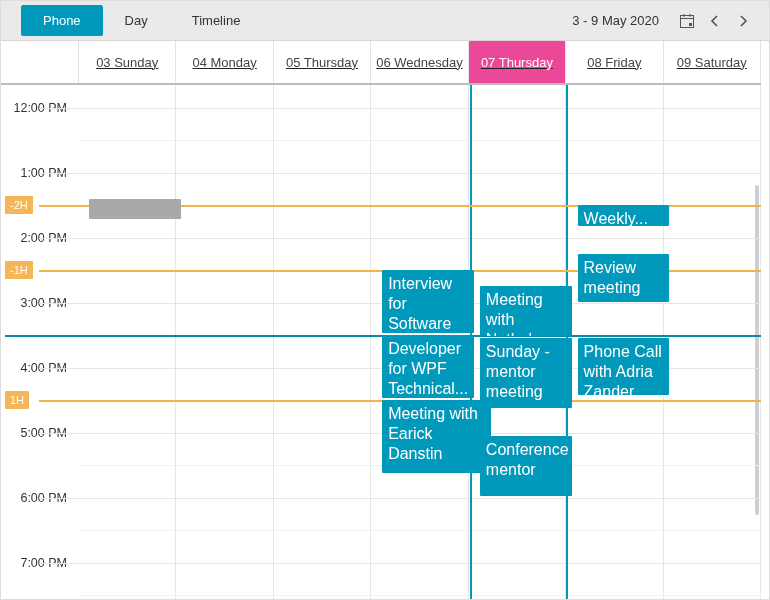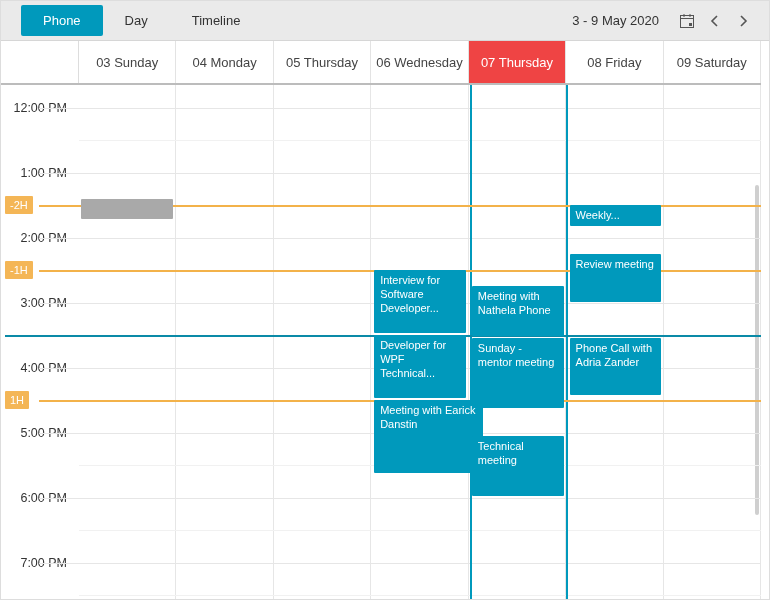--- a/index.html
+++ b/index.html
@@ -9,37 +9,37 @@
   .toolbar { height:40px; background:#eaeaea; display:flex; align-items:center; padding:0 12px 0 0; border-bottom:1px solid #d6d6d6;}
   .view-tabs { display:flex; gap:0; margin-left:20px; }
   .view-tab { padding:8px 22px; cursor:pointer; color:#333; }
   .view-tab.active { background:#0099bc; color:#fff; border-radius:2px; }
   .toolbar-spacer { flex:1; }
   .date-range { margin-right:14px; color:#333; }
   .tb-btn { width:28px; height:28px; display:flex; align-items:center; justify-content:center; cursor:pointer; color:#555; }
 
   
   .sched { position:absolute; left:0; right:8px; top:40px; bottom:0; overflow:hidden; }
-  .day-headers { position:absolute; left:0; right:0; top:0; height:44px; display:flex; border-bottom:2px solid #bcbcbc; z-index:5; background:#fff;}
+  .day-headers { position:absolute; left:0; right:0; top:0; height:44px; display:flex; border-bottom:2px solid #bcbcbc; z-index:5; background:#fff;text-decoration:underline;}
   .time-gutter-head { width:78px; border-right:1px solid #ddd; }
   .day-head { flex:1; display:flex; align-items:center; justify-content:center; border-right:1px solid #e3e3e3; color:#444;}
-  .day-head.today { background:#ef4444; color:#fff; }
+  .day-head.today { background:#ec4899; color:#fff; }
   .grid { position:absolute; left:0; right:0; top:44px; bottom:0; overflow:hidden; }
   .grid-inner { position:absolute; left:0; right:0; top:-10px; height:620px; }
   .time-labels { position:absolute; left:0; top:0; bottom:0; width:78px; }
   .hour-label { position:absolute; right:10px; transform:translateY(-50%); font-size:12.5px; color:#333; background:#fff; padding:1px 2px;}
   .cols { position:absolute; left:78px; right:0; top:0; bottom:0; display:flex; }
   .day-col { flex:1; border-right:1px solid #e6e6e6; position:relative; }
   .hour-line { position:absolute; left:38px; right:0; height:1px; background:#e6e6e6; z-index:1;}
   .half-line { position:absolute; left:78px; right:0; height:1px; background:#f1f1f1; z-index:1;}
   .gold-line { position:absolute; left:38px; right:0; height:2px; background:#f3b24a; z-index:5;}
   .gold-tag { position:absolute; left:4px; height:18px; line-height:18px; font-size:11px; color:#fff; background:#f4b656; padding:0 5px; border-radius:1px; z-index:6;}
   .teal-line-full { position:absolute; left:4px; right:0; height:2px; background:#0a8aa7; z-index:5;}
   
-  .event { position:absolute; background:#0099bc; color:#fff; font-size:11px; padding:4px 6px; overflow:hidden; cursor:pointer; border-radius:1px; line-height:1.25; z-index:6;}
+  .event { position:absolute; background:#0099bc; color:#fff; font-size:16px; padding:4px 6px; overflow:hidden; cursor:pointer; border-radius:1px; line-height:1.25; z-index:6;margin-left:8px;}
   .event.gray { background:#a9a9a9; }
   
   .today-outline { position:absolute; top:0; bottom:0; border-left:2px solid #0099bc; border-right:2px solid #0099bc; pointer-events:none; z-index:4;}
   
   .scroll-thumb { position:absolute; right:2px; top:144px; width:4px; height:330px; background:#cfcfcf; border-radius:2px;}
   svg { display:block; }
 </style>
 </head>
 <body>
 
@@ -130,21 +130,21 @@
           <div class="gold-line" style="top: 325px;"></div>
           <div class="gold-tag" style="top: 316px;">1H</div>
           <div class="teal-line-full" style="top: 260px;"></div>
           <div class="today-outline" style="left: 468.857px; width: 97.7143px;"></div>
           <div class="event gray" style="left: 80px; width: 91.7143px; top: 123.5px; height: 20.75px;"></div>
           <div class="event" style="left: 373.143px; width: 91.7143px; top: 195px; height: 63px;">Interview for Software Developer...</div>
           <div class="event" style="left: 373.143px; width: 91.7143px; top: 260px; height: 63px;">Developer for WPF Technical...</div>
           <div class="event" style="left: 373.143px; width: 109px; top: 325px; height: 72.75px;">Meeting with Earick Danstin</div>
           <div class="event" style="left: 470.857px; width: 91.7143px; top: 211.25px; height: 50px;">Meeting with Nathela Phone</div>
           <div class="event" style="left: 470.857px; width: 91.7143px; top: 263.25px; height: 69.5px;">Sunday - mentor meeting</div>
-          <div class="event" style="left: 470.857px; width: 91.7143px; top: 360.75px; height: 59.75px;">Technical meeting</div>
+          <div class="event" style="left: 470.857px; width: 91.7143px; top: 360.75px; height: 59.75px;">Conference mentor</div>
           <div class="event" style="left: 568.571px; width: 91.7143px; top: 130px; height: 20.75px;">Weekly...</div>
           <div class="event" style="left: 568.571px; width: 91.7143px; top: 178.75px; height: 48px;">Review meeting</div>
           <div class="event" style="left: 568.571px; width: 91.7143px; top: 263.25px; height: 56.5px;">Phone Call with Adria Zander</div>
         </div>
     </div>
     <div class="scroll-thumb"></div>
   </div>
 </div>
 
 </body></html>

